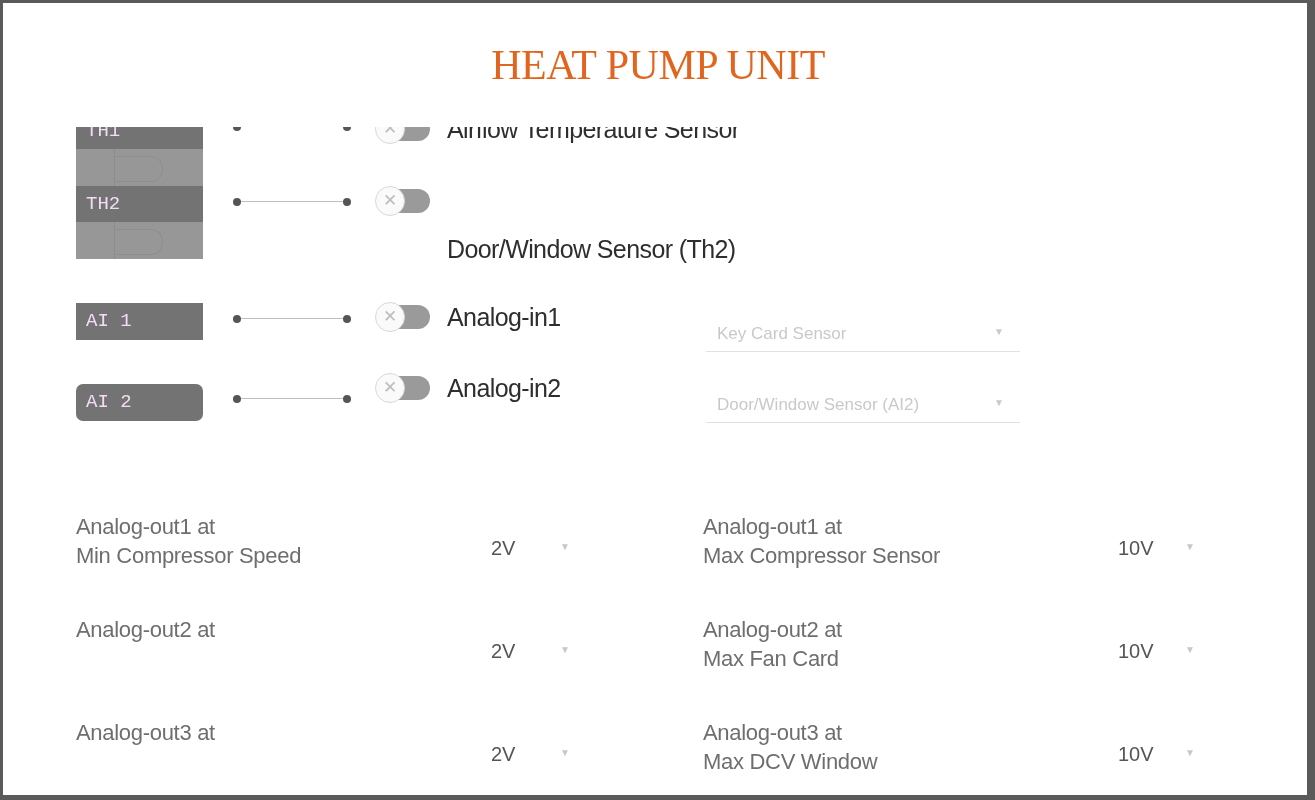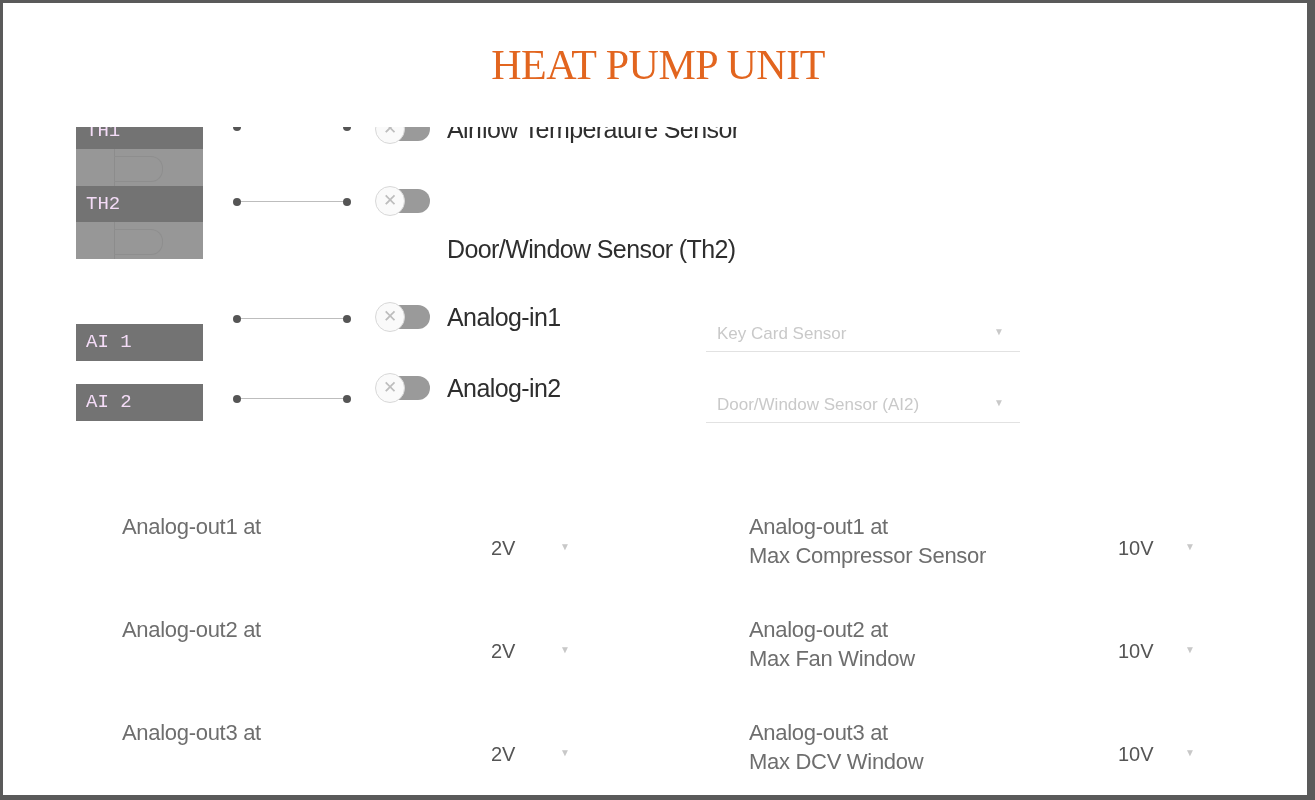--- a/index.html
+++ b/index.html
@@ -77,21 +77,20 @@
     }
     .select-disabled .val {
       position: absolute; left: 11px; top: 6px; font-size: 17px; color: #c9c9c9;
     }
     .select-disabled .arrow {
       position: absolute; right: 16px; top: 8px; font-size: 10px; color: #c9c9c9;
     }
     .ao-label {
       position: absolute; font-size: 22px; color: #6e6e6e; line-height: 29px;
       letter-spacing: -0.3px;
-      margin-left: 46px;
     }
     .ao-value {
       position: absolute; font-size: 20px; color: #555;
     }
     .ao-arrow {
       position: absolute; font-size: 10px; color: #c8c8c8;
     }
   </style>
 </head>
 <body>
@@ -119,74 +118,75 @@
       <div class="line"></div>
         <div class="dot l"></div>
         <div class="dot r"></div>
     </div>
     <div class="toggle" style="top:59px;">
       <div class="track"></div>
       <div class="knob">✕</div>
     </div>
     <div class="sensor-name" style="top:60px;margin-top:48px;">Door/Window Sensor (Th2)</div>
 
-    <div class="port-label" style="top:176px;margin-top:21px;">AI 1</div>
+    <div class="port-label" style="top:176px;">AI 1</div>
     <div class="connector" style="top:188px;">
       <div class="line"></div>
         <div class="dot l"></div>
         <div class="dot r"></div>
     </div>
     <div class="toggle" style="top:175px;">
       <div class="track"></div>
       <div class="knob">✕</div>
     </div>
     <div class="sensor-name" style="top:176px;">Analog-in1</div>
     <div class="select-disabled" style="top:175px;">
       <span class="val">Key Card Sensor</span>
       <span class="arrow">▼</span>
     </div>
 
-    <div class="port-label" style="top:257px;">AI 2</div>
+    <div class="port-label" style="top:257px;border-radius:7px;">AI 2</div>
     <div class="connector" style="top:268px;">
       <div class="line"></div>
         <div class="dot l"></div>
         <div class="dot r"></div>
     </div>
     <div class="toggle" style="top:246px;">
       <div class="track"></div>
       <div class="knob">✕</div>
     </div>
     <div class="sensor-name" style="top:247px;">Analog-in2</div>
     <div class="select-disabled" style="top:246px;">
       <span class="val">Door/Window Sensor (AI2)</span>
       <span class="arrow">▼</span>
     </div>
 
     <div class="ao-label" style="left:73px; top:385px;">
       <div>Analog-out1 at</div>
+      <div>Min Compressor Speed</div>
     </div>
     <div class="ao-value" style="left:488px; top:410px;">2V</div>
     <div class="ao-arrow" style="left:557px; top:414px;">▼</div>
 
     <div class="ao-label" style="left:700px; top:385px;">
       <div>Analog-out1 at</div>
       <div>Max Compressor Sensor</div>
     </div>
     <div class="ao-value" style="left:1115px; top:410px;">10V</div>
     <div class="ao-arrow" style="left:1182px; top:414px;">▼</div>
 
     <div class="ao-label" style="left:73px; top:488px;">
       <div>Analog-out2 at</div>
     </div>
     <div class="ao-value" style="left:488px; top:513px;">2V</div>
     <div class="ao-arrow" style="left:557px; top:517px;">▼</div>
 
     <div class="ao-label" style="left:700px; top:488px;">
       <div>Analog-out2 at</div>
-      <div>Max Fan Window</div>
+      <div>Max Fan Card</div>
     </div>
     <div class="ao-value" style="left:1115px; top:513px;">10V</div>
     <div class="ao-arrow" style="left:1182px; top:517px;">▼</div>
 
     <div class="ao-label" style="left:73px; top:591px;">
       <div>Analog-out3 at</div>
     </div>
     <div class="ao-value" style="left:488px; top:616px;">2V</div>
     <div class="ao-arrow" style="left:557px; top:620px;">▼</div>
 

